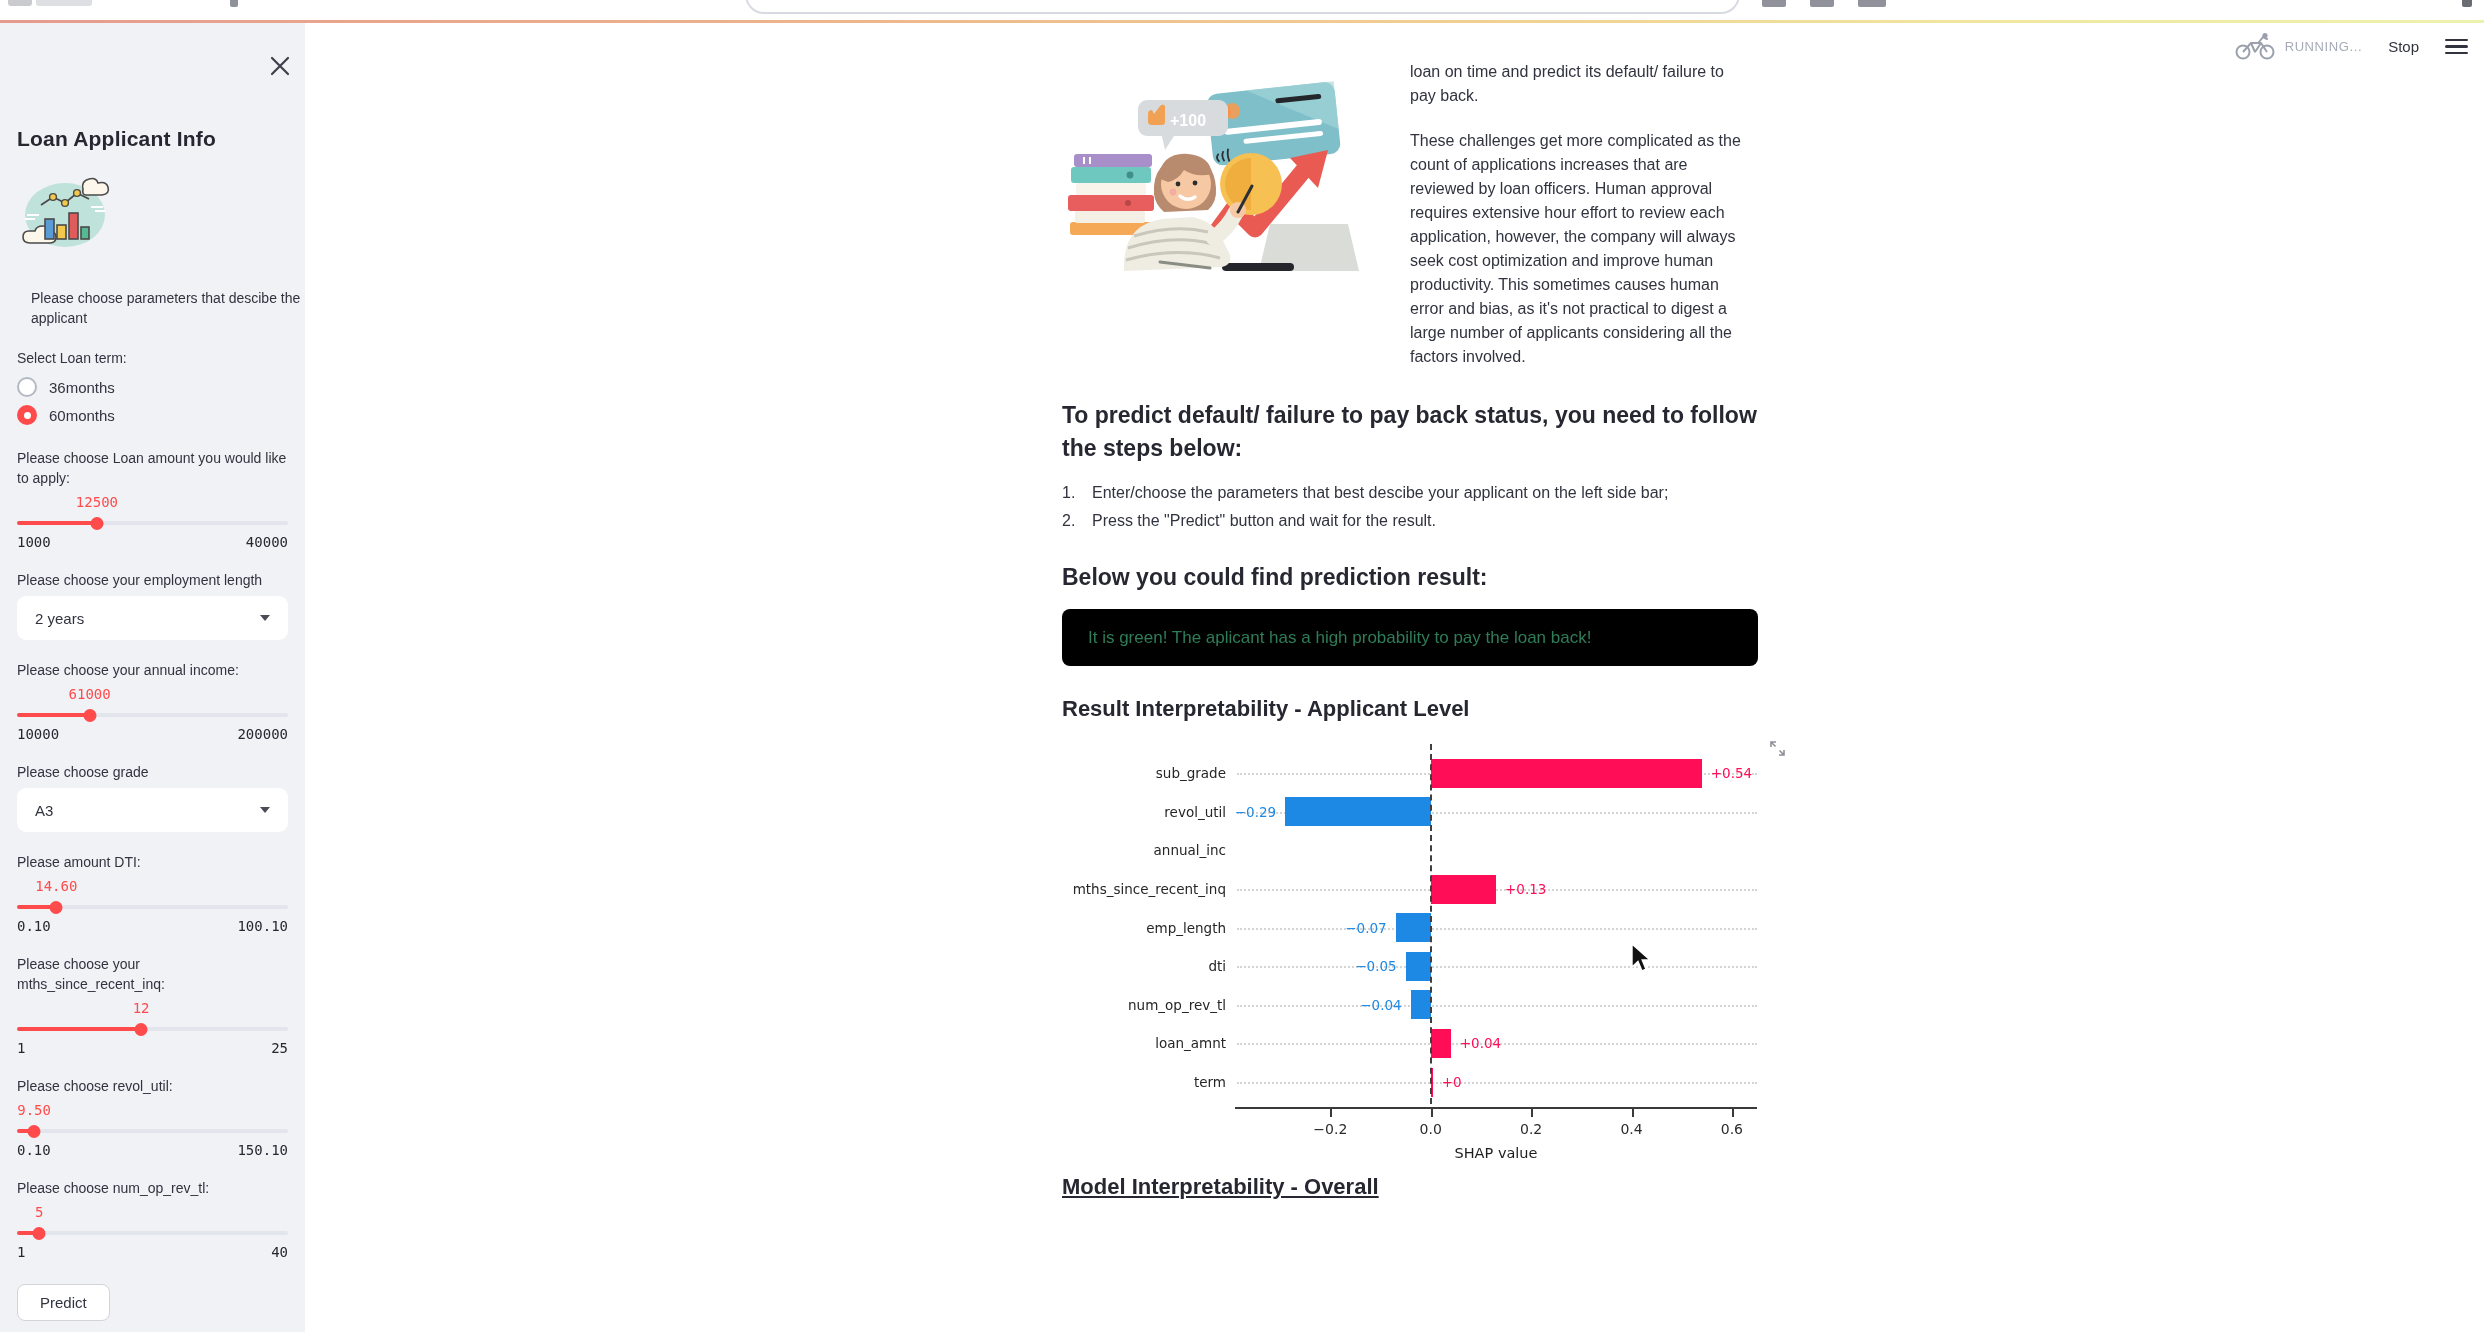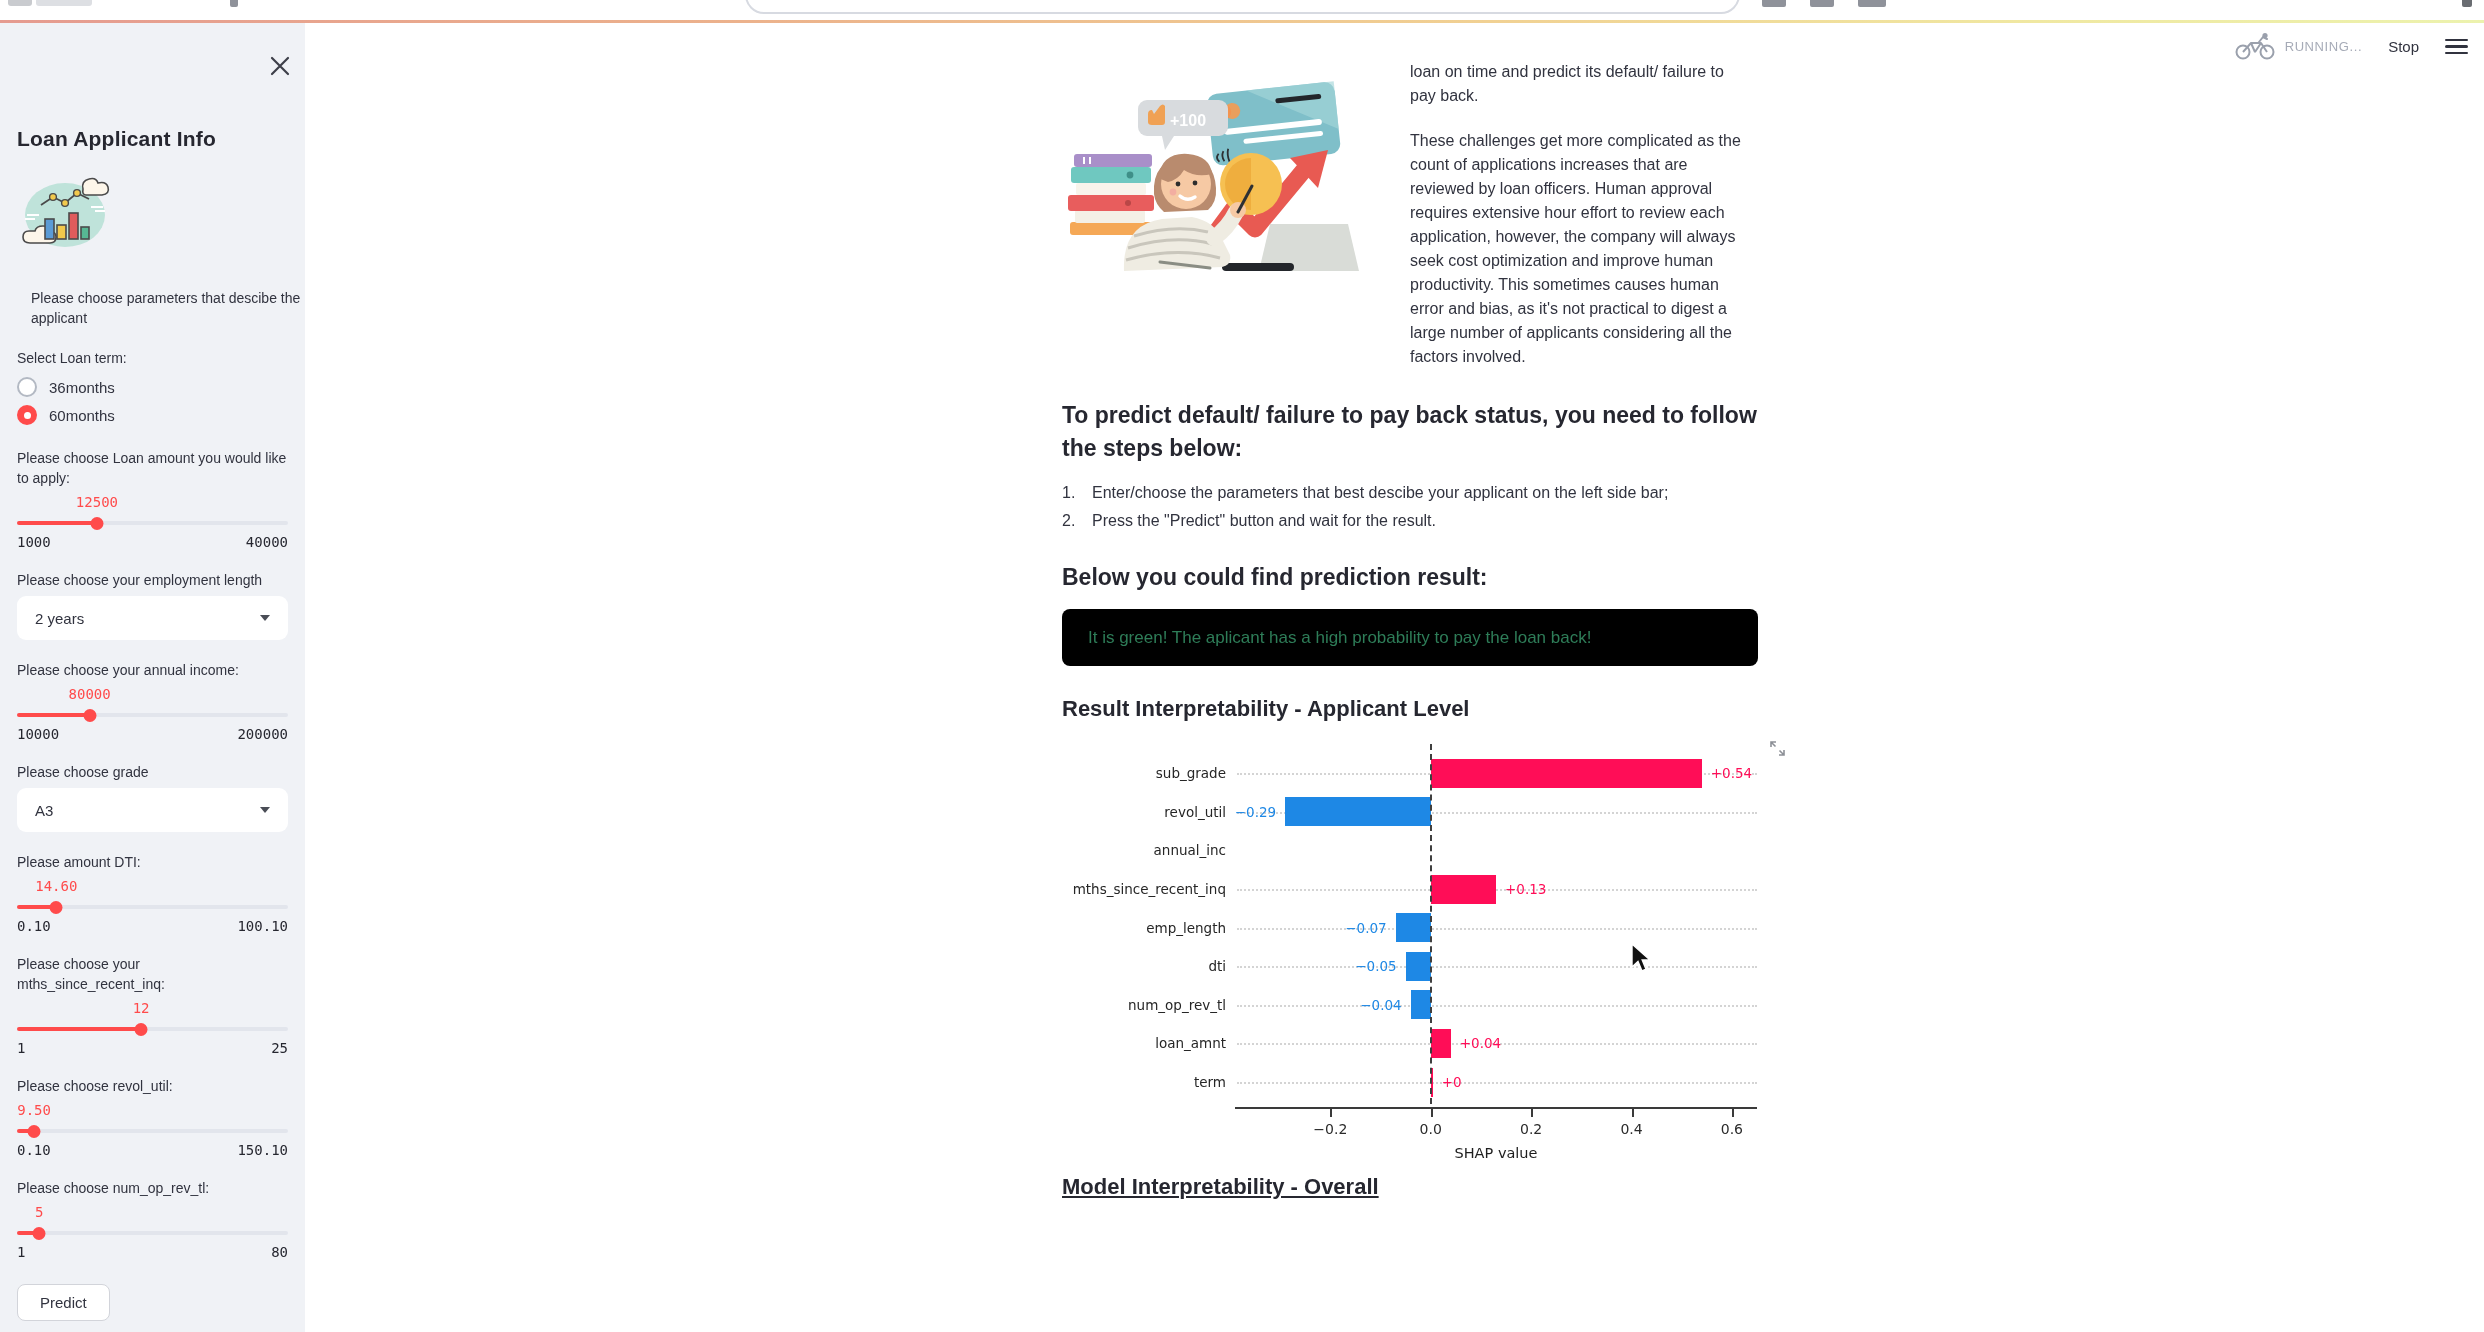--- a/index.html
+++ b/index.html
@@ -165,21 +165,21 @@
     <div class="select-box">
       <span>2 years</span>
       <span class="caret-down"></span>
     </div>
   </div>
 
   
   <div class="grp slider-grp">
     <div class="grp-label">Please choose your annual income:</div>
     <div class="slider-value-row">
-        <span class="slider-value" style="left: 26.8%;">80000</span>
+        <span class="slider-value" style="left: 26.8%;">61000</span>
       </div>
     <div class="slider-track-row">
       <div class="slider-track"></div>
         <div class="slider-fill" style="width: 26.8%;"></div>
       <div class="slider-thumb" style="left: 26.8%;"></div>
     </div>
     <div class="slider-minmax">
       <span>10000</span>
       <span>200000</span>
     </div>
@@ -251,21 +251,21 @@
     <div class="slider-value-row">
         <span class="slider-value" style="left: 8.2%;">5</span>
       </div>
     <div class="slider-track-row">
       <div class="slider-track"></div>
         <div class="slider-fill" style="width: 8.2%;"></div>
       <div class="slider-thumb" style="left: 8.2%;"></div>
     </div>
     <div class="slider-minmax">
       <span>1</span>
-      <span>80</span>
+      <span>40</span>
     </div>
   </div>
 
   <div class="predict-btn">Predict</div>
 </div>
 
 <div class="statusbar">
   <div class="running">
     <svg width="42" height="27" viewBox="0 0 42 27">
       <circle cx="9" cy="19" r="6.5" fill="none" stroke="#9aa0ac" stroke-width="2"></circle>

